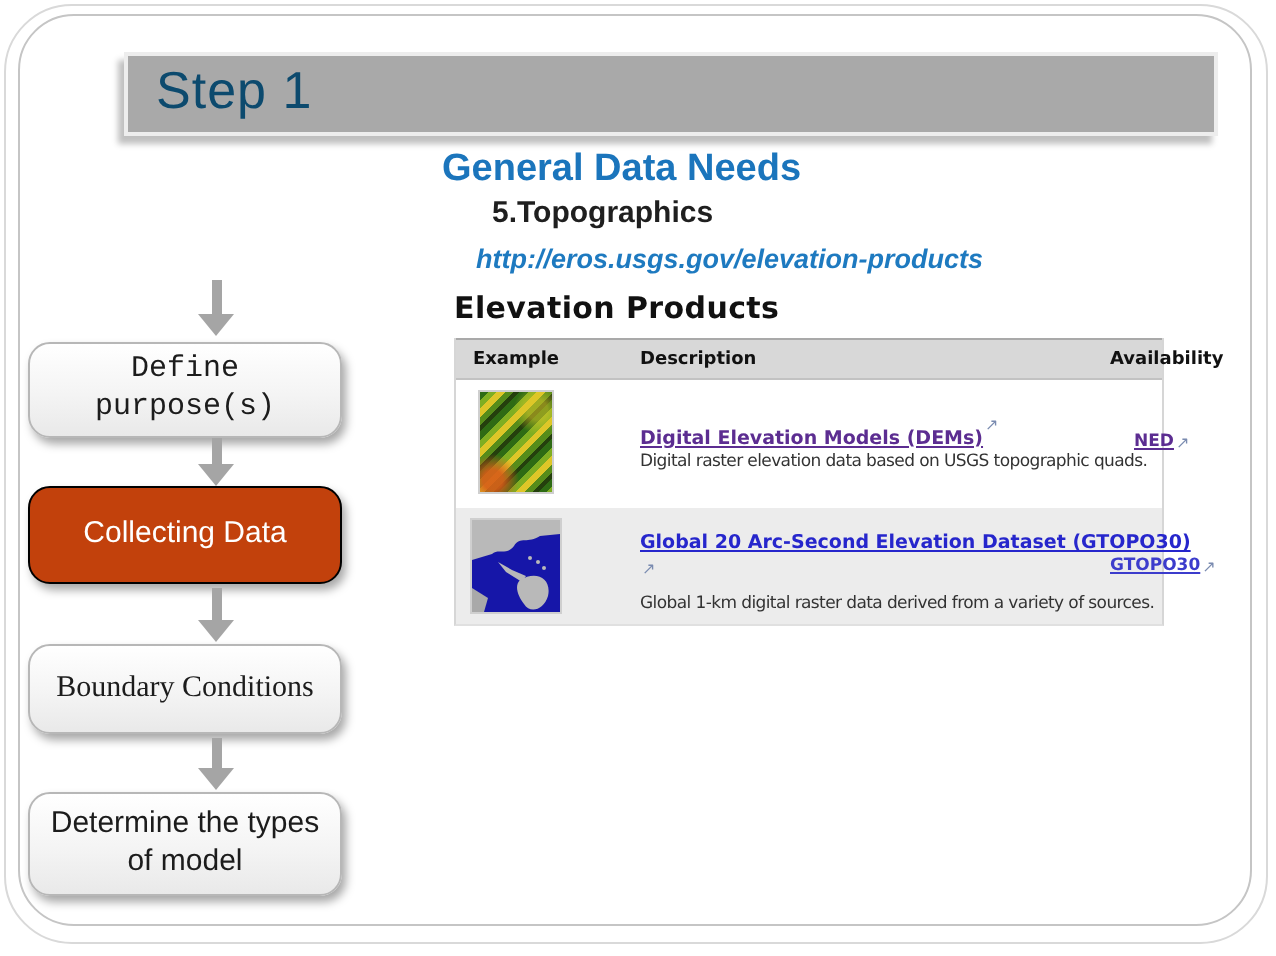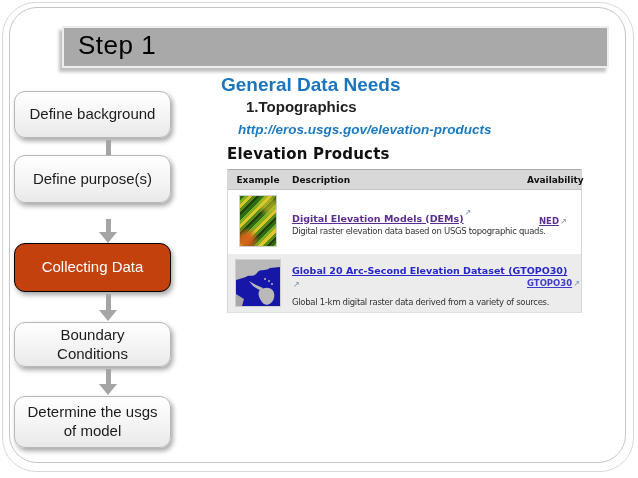--- a/index.html
+++ b/index.html
@@ -7,21 +7,21 @@
           font-family:"Liberation Sans",sans-serif;color:#1a1a1a;}
   
   .frame-outer{position:absolute;left:2px;top:2px;width:630px;height:468px;
                border:1.5px solid #d9d9d9;border-radius:34px;}
   .frame-inner{position:absolute;left:9px;top:7px;width:615px;height:454px;
                border:1.5px solid #c5c5c5;border-radius:28px;}
   
   .banner{position:absolute;left:62px;top:26px;width:543px;height:38px;
           background:#a9a9a9;border:2px solid #ededed;
           box-shadow:-3px 4px 3px rgba(0,0,0,0.25);}
-  .banner-text{position:absolute;left:14px;top:2px;font-size:26px;color:#000000;letter-spacing:0.5px;}
+  .banner-text{position:absolute;left:14px;top:2px;font-size:26px;color:#0c4a6e;letter-spacing:0.5px;}
   
   .flow-box{position:absolute;left:14px;width:157px;display:flex;align-items:center;justify-content:center;
             text-align:center;border-radius:11px;font-size:15px;color:#1c1c1c;
             background:linear-gradient(180deg,#ffffff 0%,#f4f4f4 55%,#e9e9e9 100%);
             border:1.5px solid #b7b7b7;box-shadow:2px 3px 5px rgba(0,0,0,0.35);
             padding:2px 8px;box-sizing:border-box;line-height:1.25;}
   .flow-box.active{background:#c2410c;color:#ffffff;border-color:#000;}
   .flow-arrow{position:absolute;left:99px;width:18px;display:flex;flex-direction:column;align-items:center;}
   .flow-arrow .stem{width:5px;background:#a5a5a5;flex:1;}
   .flow-arrow .head{width:0;height:0;border-left:9px solid transparent;border-right:9px solid transparent;
@@ -33,21 +33,21 @@
   .table-title{position:absolute;left:227px;top:145px;font-size:15px;font-weight:bold;color:#111;
                font-family:"DejaVu Sans",sans-serif;letter-spacing:0.2px;}
   .item2{position:absolute;left:243px;top:308px;font-size:17px;font-weight:bold;color:#1a1a1a;}
   
   .ptable{position:absolute;left:227px;top:169px;width:353px;font-family:"DejaVu Sans",sans-serif;
           border-left:1px solid #d6d6d6;border-right:1px solid #d6d6d6;border-bottom:1px solid #e0e0e0;}
   .prow{display:flex;align-items:stretch;}
   .phead{background:#d8d8d8;border-top:1px solid #a9a9a9;border-bottom:1px solid #c2c2c2;height:19px;
          font-size:9px;font-weight:bold;color:#111;align-items:center;justify-content:space-between;}
   .col-ex{width:60px;flex:0 0 60px;display:flex;align-items:center;justify-content:center;}
-  .col-desc{width:235px;flex:0 0 235px;padding-left:4px;box-sizing:border-box;}
+  .col-desc{width:235px;flex:0 0 235px;padding-left:4px;box-sizing:border-box;margin-left:28px;}
   .col-av{width:58px;flex:0 0 58px;padding-left:4px;box-sizing:border-box;display:flex;align-items:center;}
   .phead .col-desc,.phead .col-av{display:flex;align-items:center;}
   .prow.r1{background:#ffffff;height:62px;}
   .prow.r2{background:#ececec;height:58px;border-top:2px solid #ffffff;}
   .cell-desc{display:flex;flex-direction:column;justify-content:center;gap:0;overflow:visible;}
   .ptitle{font-size:9.5px;font-weight:bold;text-decoration:underline;white-space:nowrap;cursor:pointer;}
   .ptitle.visited{color:#5c2d91;}
   .ptitle.fresh{color:#2626cc;}
   .pdesc{font-size:8.5px;color:#333;letter-spacing:-0.3px;white-space:nowrap;}
   .avlink{font-size:8.5px;font-weight:bold;text-decoration:underline;cursor:pointer;white-space:nowrap;}
@@ -67,58 +67,55 @@
 
 <div class="canvas">
 
   <div class="frame-outer"></div>
   <div class="frame-inner"></div>
 
   <div class="banner">
     <div class="banner-text">Step 1</div>
   </div>
 
-  <div class="flow-box" style="top:91px;height:47px;">
-    <span>Define background</span>
-  </div>
   <div class="flow-arrow" style="top:140px;height:28px;">
     <div class="stem"></div>
     <div class="head"></div>
   </div>
 
-  <div class="flow-box" style="top:155px;height:48px;">
+  <div class="flow-box" style="top:171px;height:48px;font-family:Liberation Mono, monospace;">
     <span>Define purpose(s)</span>
   </div>
   <div class="flow-arrow" style="top:219px;height:24px;">
     <div class="stem"></div>
     <div class="head"></div>
   </div>
 
   <div class="flow-box active" style="top:243px;height:49px;">
     <span>Collecting Data</span>
   </div>
   <div class="flow-arrow" style="top:294px;height:27px;">
     <div class="stem"></div>
     <div class="head"></div>
   </div>
 
-  <div class="flow-box" style="top:322px;height:45px;">
+  <div class="flow-box" style="top:322px;height:45px;font-family:Liberation Serif, serif;">
     <span>Boundary Conditions</span>
   </div>
   <div class="flow-arrow" style="top:369px;height:26px;">
     <div class="stem"></div>
     <div class="head"></div>
   </div>
 
   <div class="flow-box" style="top:396px;height:52px;">
-    <span>Determine the usgs of model</span>
+    <span>Determine the types of model</span>
   </div>
 
   <div class="heading">General Data Needs</div>
-  <div class="item1">1.Topographics</div>
+  <div class="item1">5.Topographics</div>
   <div class="url">http://eros.usgs.gov/elevation-products</div>
   <div class="table-title">Elevation Products</div>
 
   <div class="ptable">
     <div class="prow phead">
       <div class="col-ex">Example</div>
       <div class="col-desc">Description</div>
       <div class="col-av">Availability</div>
     </div>
 

